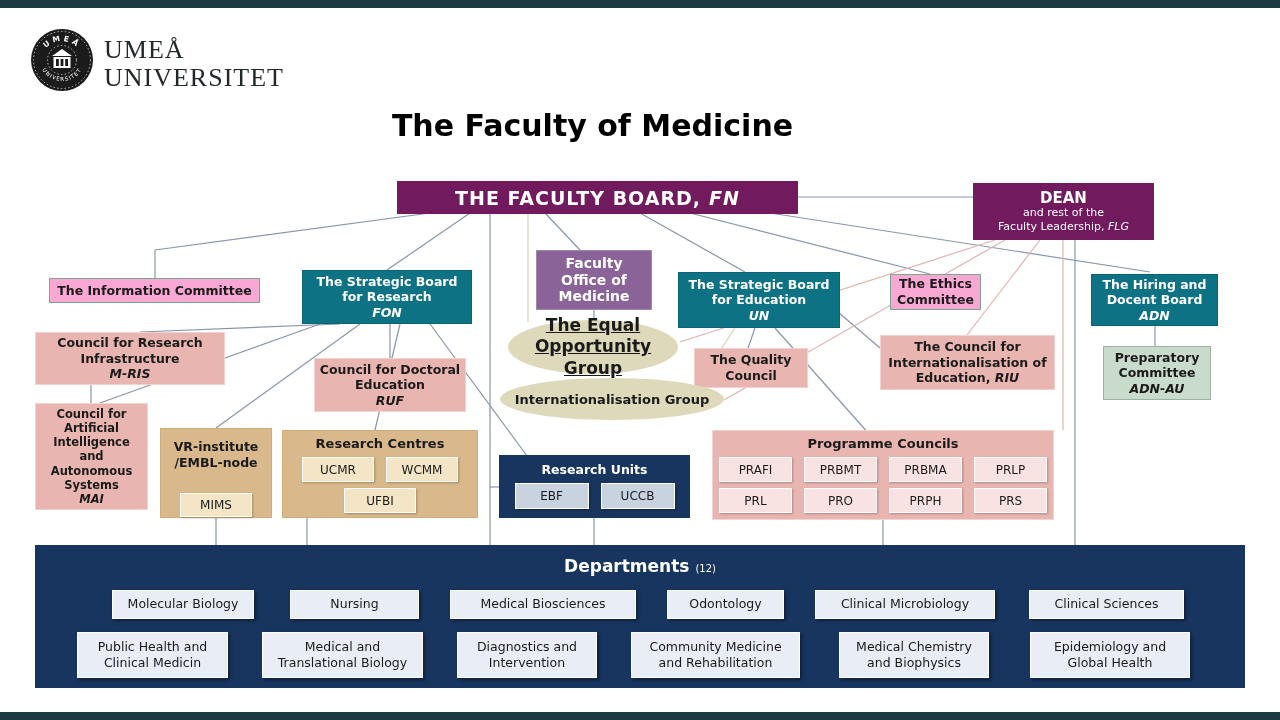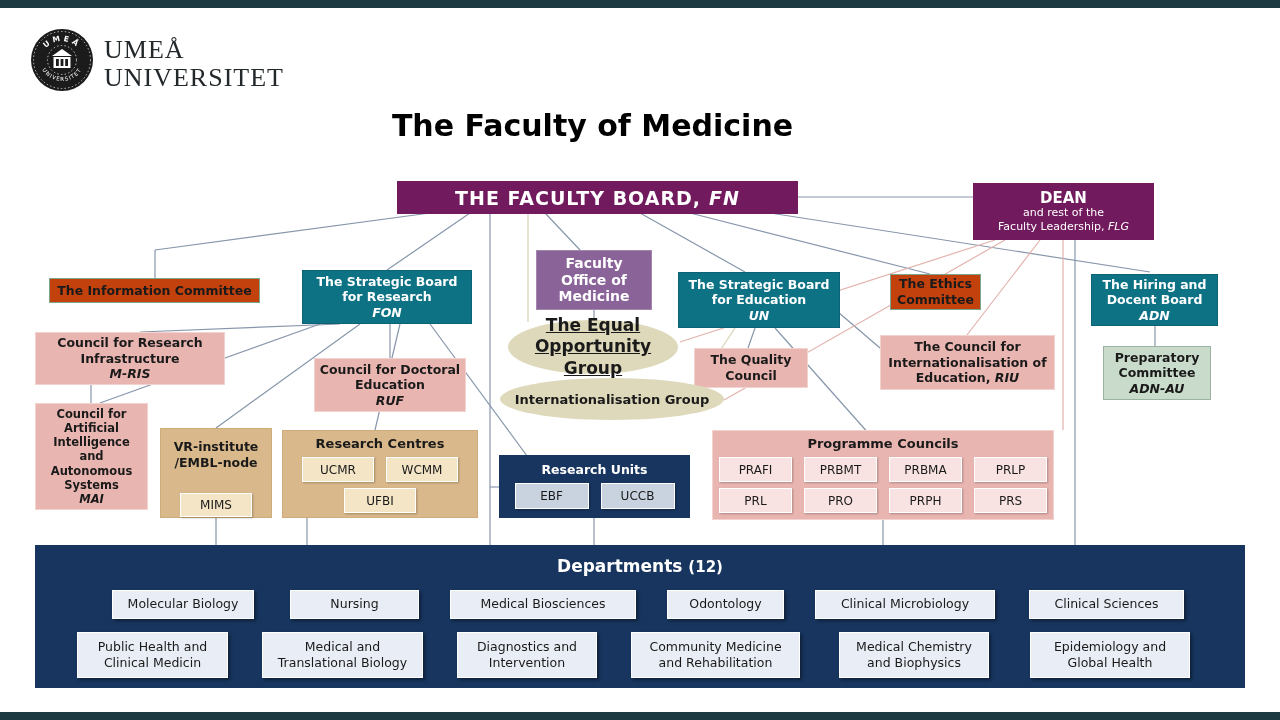--- a/index.html
+++ b/index.html
@@ -13,21 +13,21 @@
             font-size:26px;line-height:1.08;color:#23282b;letter-spacing:1px;}
   .title{position:absolute;left:0;top:108px;width:1185px;text-align:center;
          font-size:30px;font-weight:bold;color:#000;}
   .box{position:absolute;z-index:2;display:flex;flex-direction:column;align-items:center;
        justify-content:center;text-align:center;font-weight:bold;box-sizing:border-box;}
   .pre{white-space:pre-line;}
   .it{font-style:italic;}
   .purple{background:#721a5e;color:#fff;}
   .purplemid{background:#8a6499;color:#fff;border:1px solid #a487ad;align-items:center;}
   .teal{background:#0e7285;color:#fff;border:1px solid #0b6375;}
-  .green{background:#c2410c;border:1px solid #7aa68d;}
+  .green{background:#f9a8d4;border:1px solid #7aa68d;}
   .greenlight{background:#c9dbca;border:1px solid #9ab3a0;}
   .pink{background:#e9b5b0;border:1px solid #f2d3d0;}
   .tan{background:#d9b88b;border:1px solid #cfab79;}
   .navy{background:#17355e;color:#fff;}
   .beige{background:#ddd9ba;border-radius:50%;}
   .inner{display:flex;align-items:center;justify-content:center;text-align:center;
          font-weight:normal;font-size:12px;color:#1a1a1a;border:1px solid #fff;
          box-shadow:1px 1px 2px rgba(0,0,0,0.25);box-sizing:border-box;}
   .tanlight{background:#f3e5c5;}
   .pinklight{background:#f8e3e2;}
@@ -53,21 +53,21 @@
   #vr-institute .inner{width:72px;height:24px;margin-top:8px;}
   #research-centres{left:282px;top:430px;width:196px;height:88px;font-size:13px;justify-content:flex-start;padding-top:5px;}
   #research-units{left:499px;top:455px;width:191px;height:63px;font-size:12.5px;justify-content:flex-start;padding-top:7px;}
   #programme-councils{left:712px;top:430px;width:342px;height:90px;font-size:13px;justify-content:flex-start;padding-top:5px;border:1px solid #f2d3d0;}
   .row{display:flex;justify-content:center;gap:12px;margin-top:6px;width:100%;}
   #research-centres .inner{width:72px;height:25px;}
   #research-units .inner{width:74px;height:26px;}
   #programme-councils .inner{width:73px;height:25px;}
   #departments{left:35px;top:545px;width:1210px;height:143px;z-index:2;position:absolute;background:#17355e;}
   .dept-title{position:absolute;left:0;top:11px;width:100%;text-align:center;color:#fff;font-size:17px;font-weight:bold;}
-  .dept-count{font-weight:bold;font-size:15px;}
+  .dept-count{font-weight:normal;font-size:10px;}
   .dept{position:absolute;display:flex;align-items:center;justify-content:center;text-align:center;
         background:#e9edf5;border:1px solid #fff;box-shadow:2px 2px 3px rgba(0,0,0,0.4);
         font-size:12.5px;color:#1a1a1a;box-sizing:border-box;line-height:1.3;}
   .r1{top:45px;height:29px;margin-left:12px;}
   .r2{top:87px;height:46px;}
 </style>
 </head>
 <body>
 
 <div id="stage">

